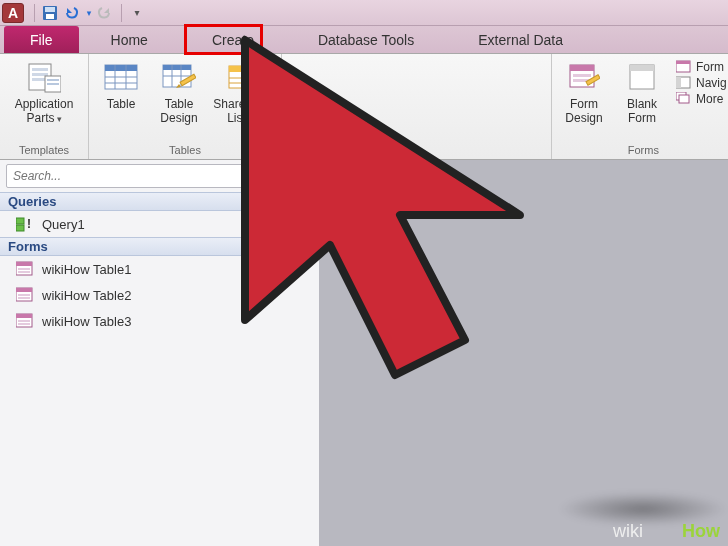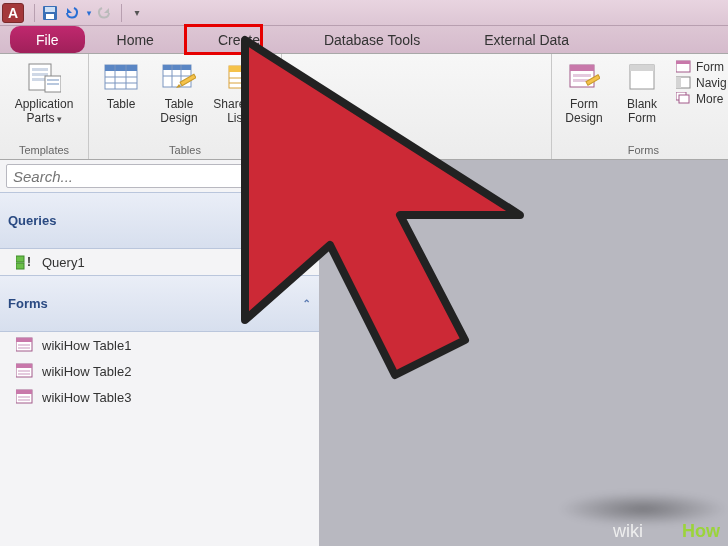--- a/index.html
+++ b/index.html
@@ -8,21 +8,21 @@
 
 .qat { height: 26px; background: linear-gradient(#e8d4e0, #ddc6d4); display: flex; align-items: center; padding: 0 2px; border-bottom: 1px solid #b89fb0; }
 .app-badge { width: 22px; height: 20px; background: #a4373a; border: 1px solid #7a2a2c; border-radius: 3px; display: flex; align-items: center; justify-content: center; color: #fff; font-weight: bold; font-size: 14px; margin-right: 6px; }
 .qat-sep { width: 1px; height: 18px; background: #b89fb0; margin: 0 4px; }
 .qat-btn { width: 22px; height: 22px; display: flex; align-items: center; justify-content: center; color: #555; font-size: 14px; cursor: default; }
 .qat-btn.disabled { color: #bbb; }
 
 
 .tabstrip { height: 28px; background: linear-gradient(#ddc6d4, #d5bbcc); display: flex; align-items: flex-end; border-bottom: 1px solid #a8a8a8; }
 .tab { padding: 6px 32px 5px; font-size: 14px; color: #333; cursor: default; position: relative; }
-.tab.file { background: linear-gradient(#c0286e, #a0205a); color: #fff; margin-left: 10px; border-top-left-radius: 3px; border-top-right-radius: 3px; padding: 6px 26px 5px; font-weight: 500; border-radius: 10px; }
+.tab.file { background: linear-gradient(#c0286e, #a0205a); color: #fff; margin-left: 4px; border-top-left-radius: 3px; border-top-right-radius: 3px; padding: 6px 26px 5px; font-weight: 500; }
 .highlight-box { position: absolute; border: 3px solid #e60000; pointer-events: none; }
 
 
 .ribbon { height: 106px; background: linear-gradient(#f7f7f7, #ececec); border-bottom: 1px solid #a8a8a8; display: flex; }
 .rgroup { border-right: 1px solid #c8c8c8; padding: 4px 8px 0; display: flex; flex-direction: column; }
 .rgroup-items { flex: 1; display: flex; align-items: flex-start; gap: 10px; }
 .rgroup-label { text-align: center; font-size: 11px; color: #666; padding: 2px 0 3px; }
 .rbtn { display: flex; flex-direction: column; align-items: center; width: 60px; cursor: default; }
 .rbtn .icon { width: 34px; height: 34px; margin: 2px 0 4px; display: flex; align-items: center; justify-content: center; }
 .rbtn .lbl { font-size: 12px; color: #333; text-align: center; line-height: 1.15; }
@@ -37,25 +37,25 @@
 
 
 .content { display: flex; height: calc(546px - 26px - 28px - 106px); }
 .navpane { width: 320px; background: #f4f4f6; border-right: 1px solid #b8b8c0; display: flex; flex-direction: column; }
 .nav-head { display: flex; align-items: center; padding: 4px 8px; font-size: 16px; color: #2a4a82; background: linear-gradient(#f0f0f4, #e2e2ea); border-bottom: 1px solid #c4c4ce; }
 .nav-head .spacer { flex: 1; }
 .nav-head .ctrl { width: 18px; height: 16px; margin-left: 4px; display: flex; align-items: center; justify-content: center; font-size: 12px; color: #555; cursor: default; }
 .nav-head .circle { width: 14px; height: 14px; border-radius: 50%; background: #f5c24a; border: 1px solid #c89a2a; }
 
 .searchbox { margin: 4px 6px; position: relative; }
-.searchbox input { width: 100%; height: 24px; border: 1px solid #b8b8c0; border-radius: 2px; padding: 0 24px 0 6px; font-size: 15px; font-style: italic; color: #8b5cf6; background: #fff; }
+.searchbox input { width: 100%; height: 24px; border: 1px solid #b8b8c0; border-radius: 2px; padding: 0 24px 0 6px; font-size: 12px; font-style: italic; color: #8b5cf6; background: #fff; }
 .searchbox .mag { position: absolute; right: 5px; top: 4px; color: #888; font-size: 13px; }
 
 .nav-section { }
-.nav-section-head { background: linear-gradient(#eaeef7, #d7dfee); border-top: 1px solid #bac6dc; border-bottom: 1px solid #bac6dc; padding: 20px 8px; font-size: 13px; font-weight: bold; color: #2a4a82; display: flex; align-items: center; }
+.nav-section-head { background: linear-gradient(#eaeef7, #d7dfee); border-top: 1px solid #bac6dc; border-bottom: 1px solid #bac6dc; padding: 1px 8px; font-size: 13px; font-weight: bold; color: #2a4a82; display: flex; align-items: center; }
 .nav-section-head .spacer { flex: 1; }
 .nav-section-head .chev { font-size: 10px; color: #5a7ab2; }
 .nav-item { padding: 5px 8px 5px 16px; font-size: 13px; color: #333; display: flex; align-items: center; gap: 8px; cursor: default; }
 .nav-item .nicon { width: 18px; height: 16px; }
 
 .docarea { flex: 1; background: #b8b8c0; }
 
 
 .big-cursor { position: absolute; pointer-events: none; }
 

